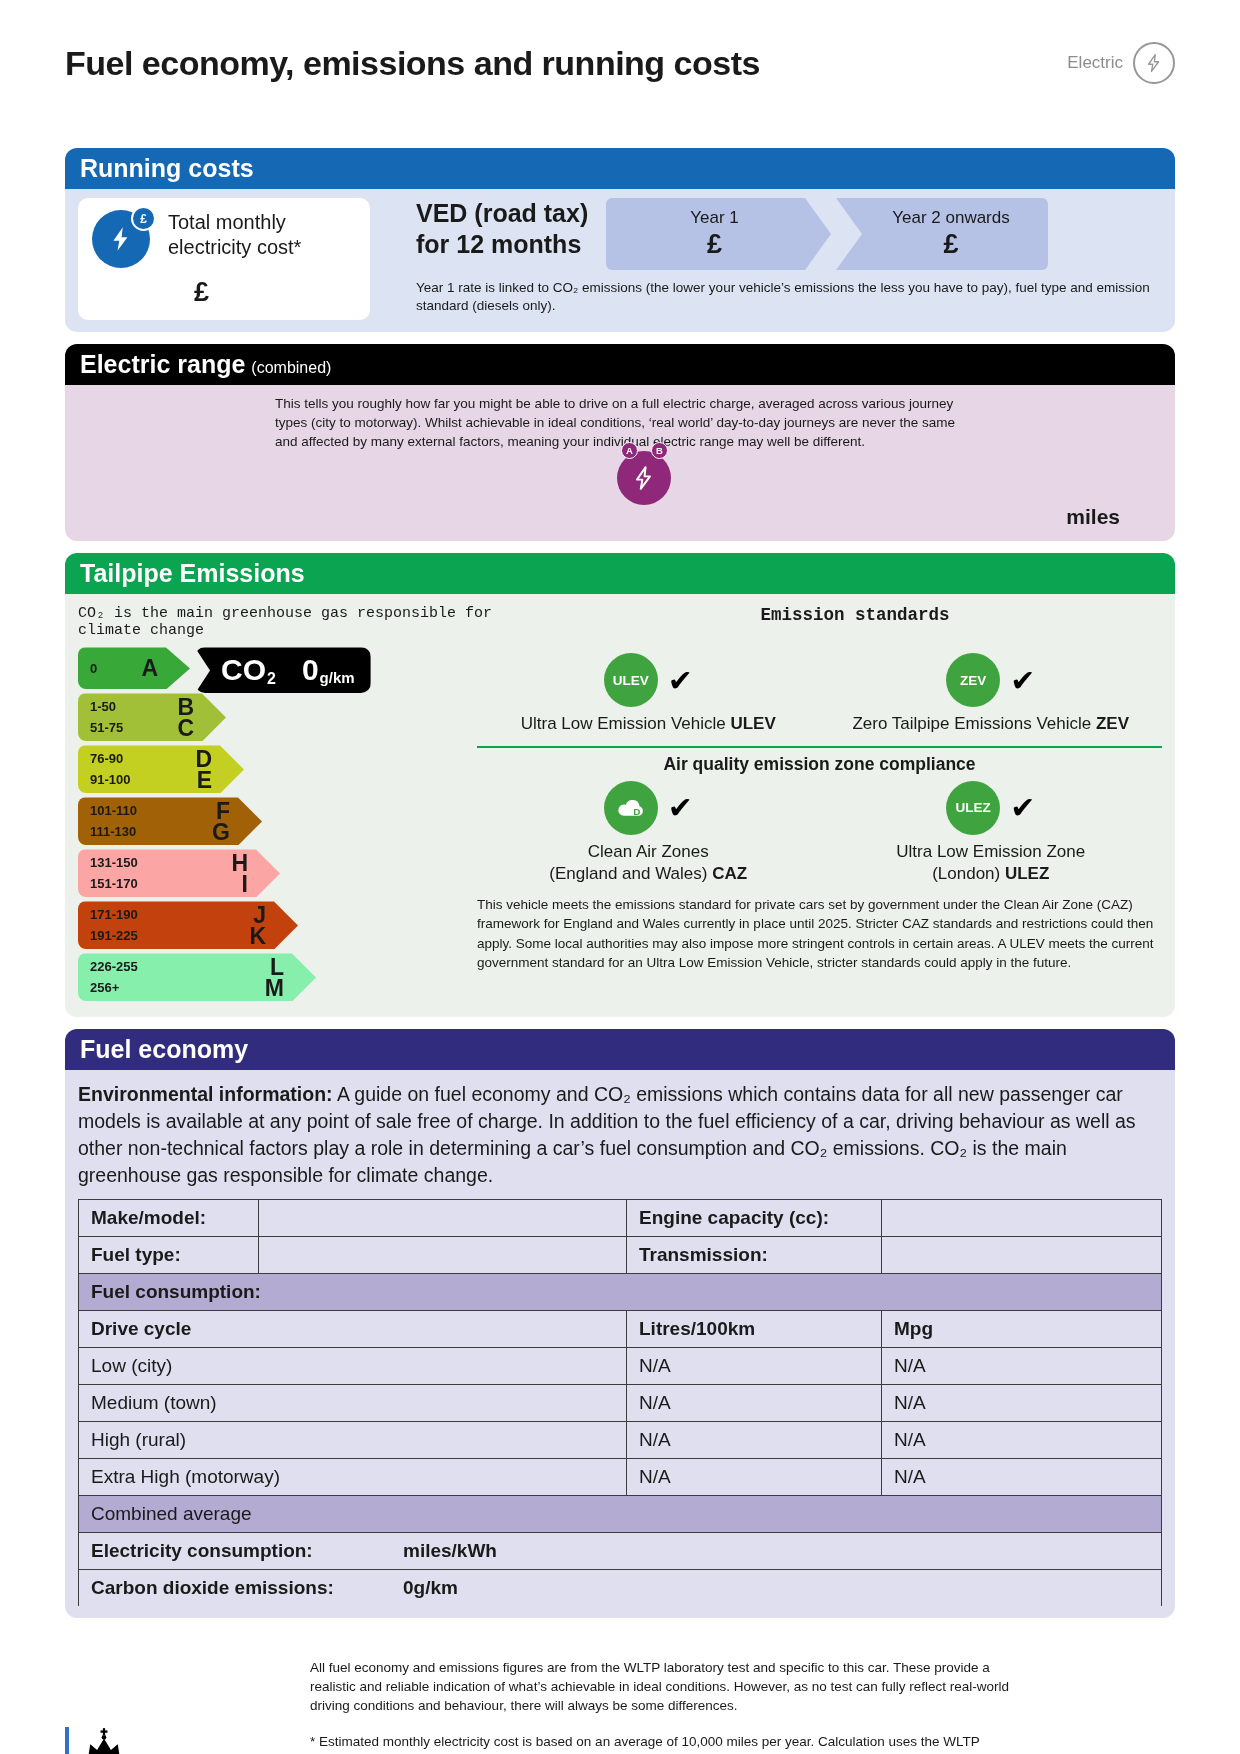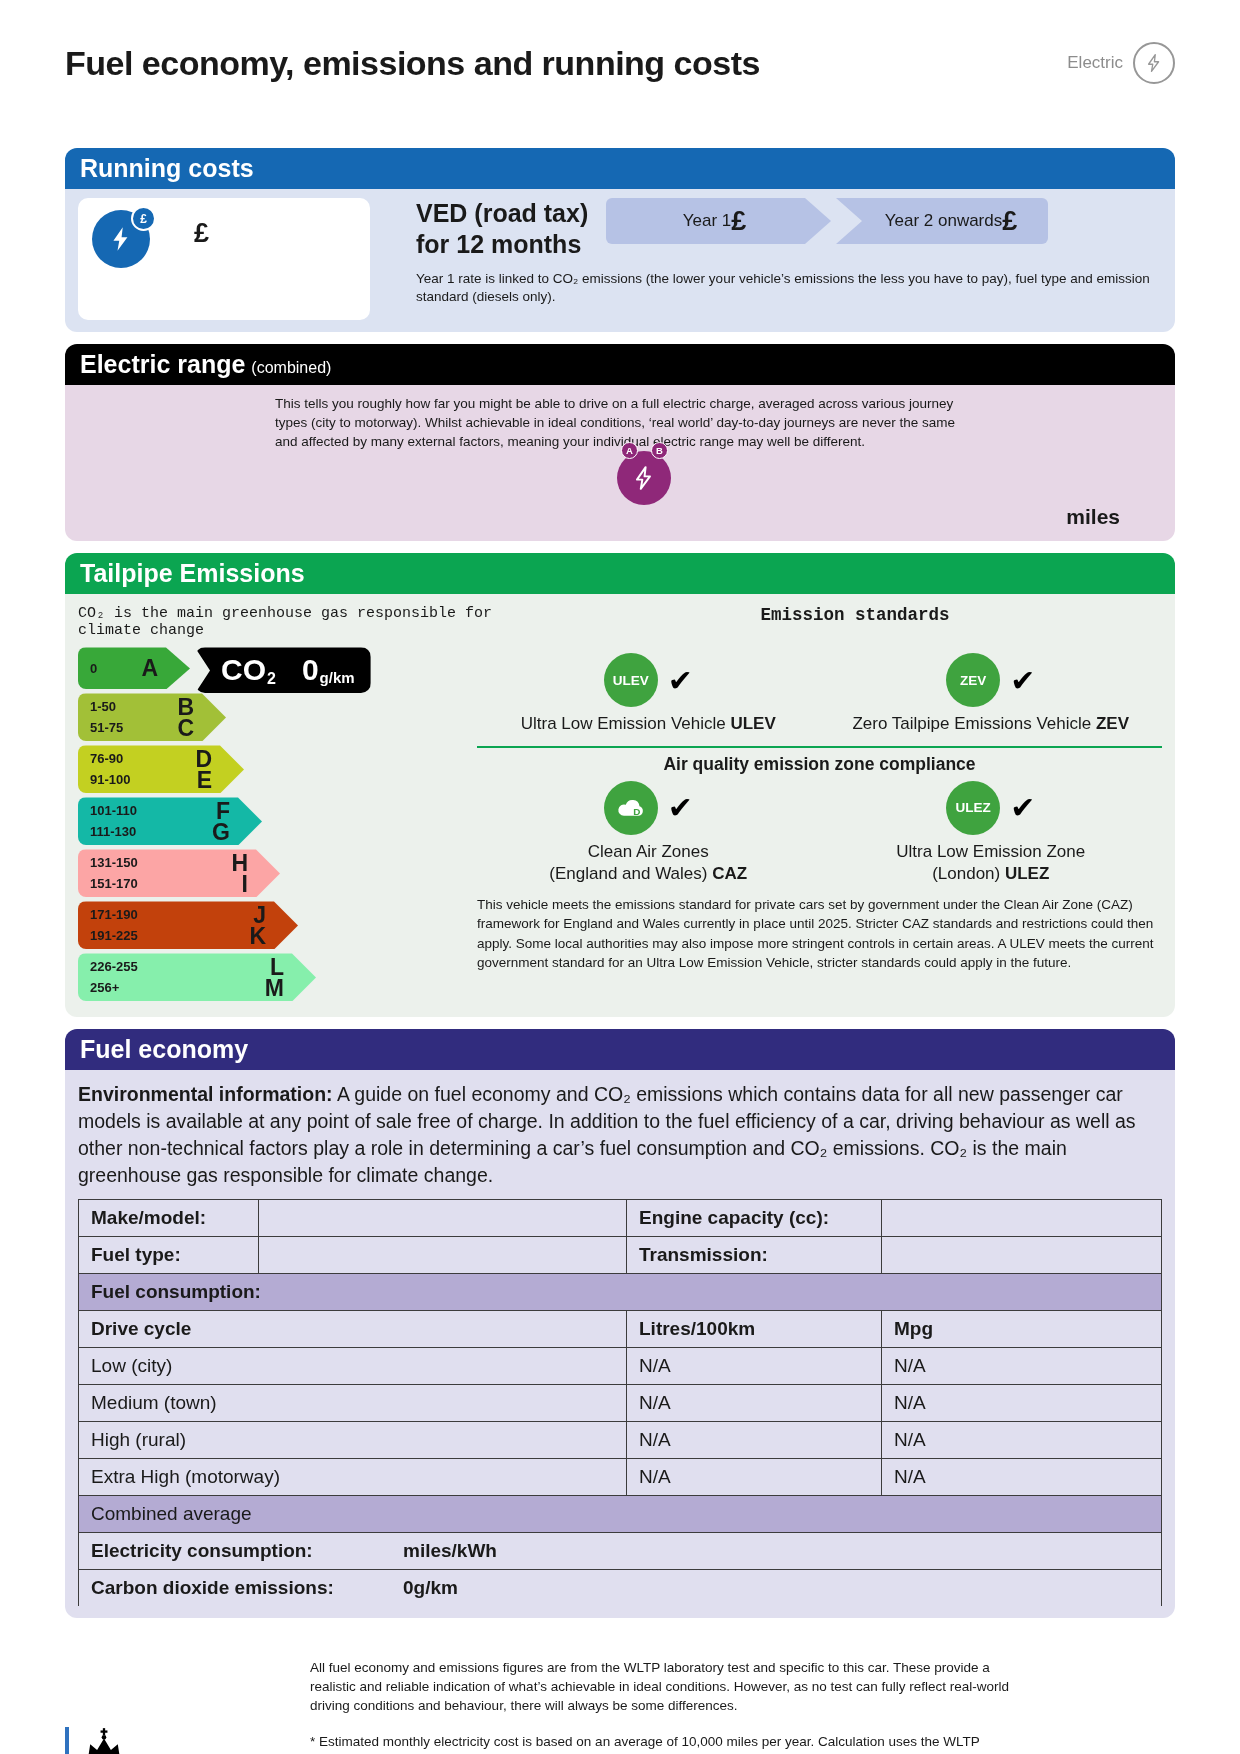--- a/index.html
+++ b/index.html
@@ -30,21 +30,21 @@
                display:flex;align-items:center;justify-content:center;}
   .pound-chip{position:absolute;top:-4px;right:-6px;width:21px;height:21px;border-radius:50%;
               border:2px solid #fff;color:#fff;font-size:12px;font-weight:bold;
               display:flex;align-items:center;justify-content:center;}
   .month-label{font-size:20px;line-height:1.25;}
   .month-pound{grid-column:2;font-size:27px;font-weight:bold;margin-top:8px;margin-left:26px;}
   .ved{flex:1;}
   .ved-top{display:flex;}
   .ved-title{width:190px;font-size:25px;font-weight:bold;line-height:1.25;}
   .chevrons{display:flex;align-items:flex-start;}
-  .chev{height:46px;display:flex;flex-direction:row;align-items:center;justify-content:center;}
+  .chev{height:72px;display:flex;flex-direction:column;align-items:center;justify-content:center;}
   .chev1{width:225px;clip-path:polygon(0 0,calc(100% - 26px) 0,100% 50%,calc(100% - 26px) 100%,0 100%);
          border-radius:6px 0 0 6px;padding-right:8px;box-sizing:border-box;}
   .chev2{width:212px;margin-left:5px;clip-path:polygon(0 0,100% 0,100% 100%,0 100%,26px 50%);
          border-radius:0 6px 6px 0;padding-left:18px;box-sizing:border-box;}
   .chev-label{font-size:17px;}
   .chev-value{font-size:27px;font-weight:bold;margin-top:1px;}
   .ved-note{font-size:13.5px;line-height:1.35;margin:9px 0 0;}
 
   
   .range-body{display:flex;align-items:center;flex-direction:column;}
@@ -132,20 +132,21 @@
     <section class="sec sec-running">
       <div class="sec-head" style="background-color: rgb(21, 104, 179);">Running costs</div>
       <div class="sec-body running-body" style="background-color: rgb(220, 227, 242);">
         <div class="month-card">
           <div class="bolt-circle" style="background-color: rgb(21, 104, 179);">
             <svg width="28" height="28" viewBox="0 0 24 24">
                 <path d="M13.5 2 5.5 13.5h5L9 22l8.5-11.5h-5z" fill="#fff"></path>
               </svg>
             <span class="pound-chip" style="background-color: rgb(21, 104, 179);">£</span>
           </div>
+          <div class="month-label">Total monthly electricity cost*</div>
           <div class="month-pound">£</div>
         </div>
         <div class="ved">
           <div class="ved-top">
             <div class="ved-title">
               <span>VED (road tax)</span><br>
               <span>for 12 months</span>
             </div>
             <div class="chevrons">
               <div class="chev chev1" style="background-color: rgb(182, 194, 229);">
@@ -222,21 +223,21 @@
             <div class="band w3" style="background-color: rgb(195, 208, 33);">
               <div class="band-row">
                   <span class="band-range">76-90</span>
                   <span class="band-letter">D</span>
                 </div>
               <div class="band-row">
                   <span class="band-range">91-100</span>
                   <span class="band-letter">E</span>
                 </div>
             </div>
-            <div class="band w4" style="background-color: #14b8a6;">
+            <div class="band w4" style="background-color: #a16207;">
               <div class="band-row">
                   <span class="band-range">101-110</span>
                   <span class="band-letter">F</span>
                 </div>
               <div class="band-row">
                   <span class="band-range">111-130</span>
                   <span class="band-letter">G</span>
                 </div>
             </div>
             <div class="band w5" style="background-color: #fca5a5;">

